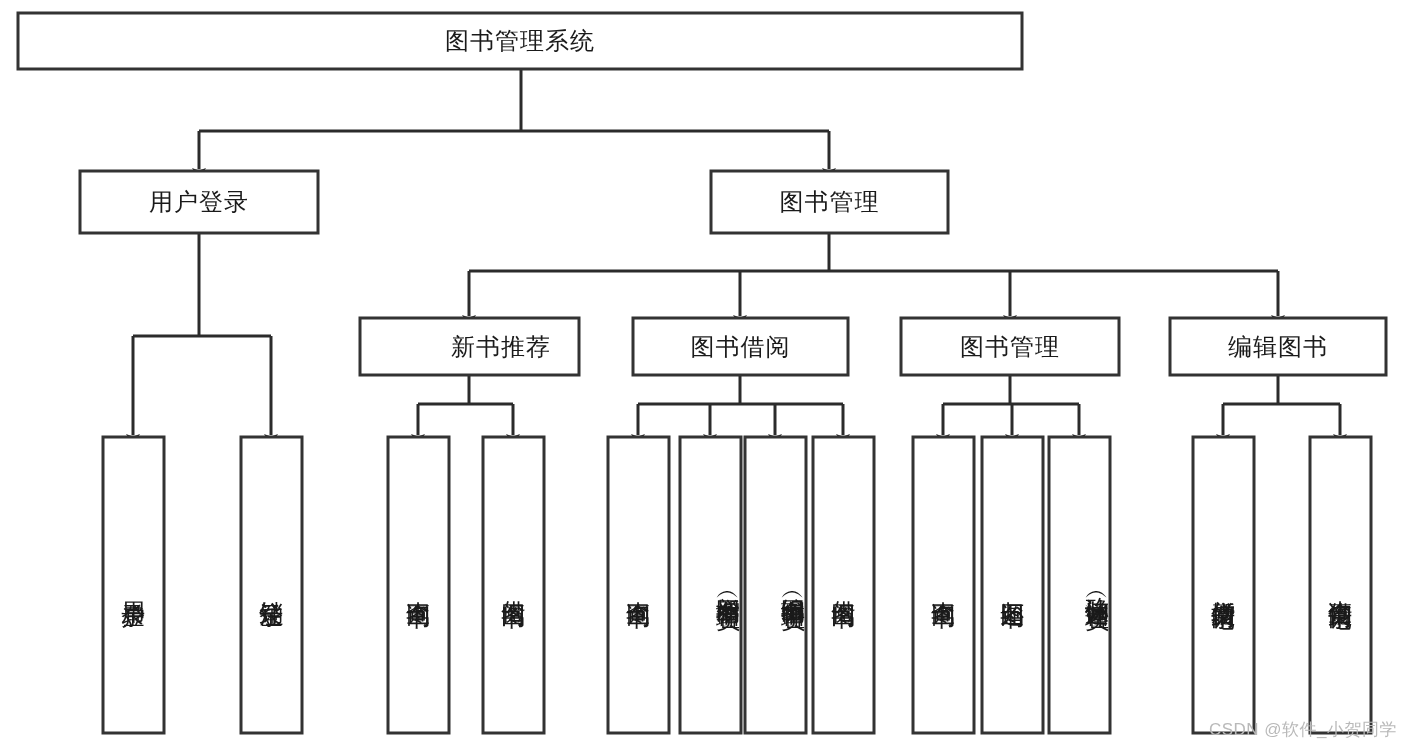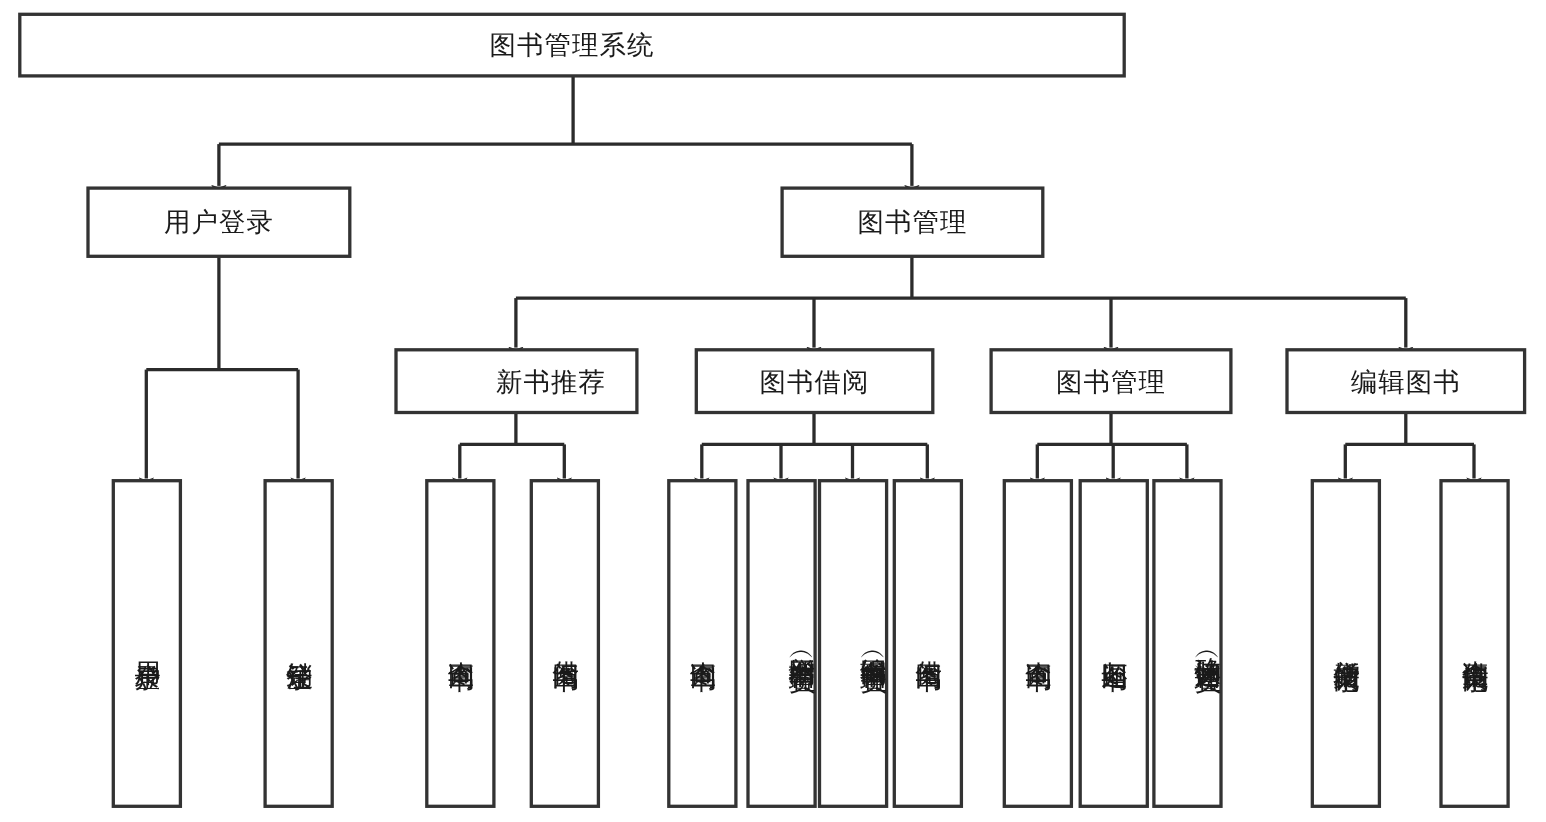--- a/index.html
+++ b/index.html
@@ -167,13 +167,14 @@
       <div class="vtext-cell" style="left: 680px; top: 443px; width: 61px; height: 284px;">新增图书（管理员）</div>
       <div class="vtext-cell" style="left: 745px; top: 443px; width: 61px; height: 284px;">编辑图书（管理员）</div>
       <div class="vtext-cell center-v" style="left: 813px; top: 443px; width: 61px; height: 284px;">借阅图书</div>
       <div class="vtext-cell center-v" style="left: 913px; top: 443px; width: 61px; height: 284px;">查询图书</div>
       <div class="vtext-cell center-v" style="left: 982px; top: 443px; width: 61px; height: 284px;">归还图书</div>
       <div class="vtext-cell" style="left: 1049px; top: 443px; width: 61px; height: 284px;">确认归还（管理员）</div>
       <div class="vtext-cell center-v" style="left: 1193px; top: 443px; width: 61px; height: 284px;">新增借阅记录</div>
       <div class="vtext-cell center-v" style="left: 1310px; top: 443px; width: 61px; height: 284px;">查询借阅记录</div>
     </div>
 
+  <div class="watermark">CSDN @软件_小贺同学</div>
 </div>
 
 </body></html>

